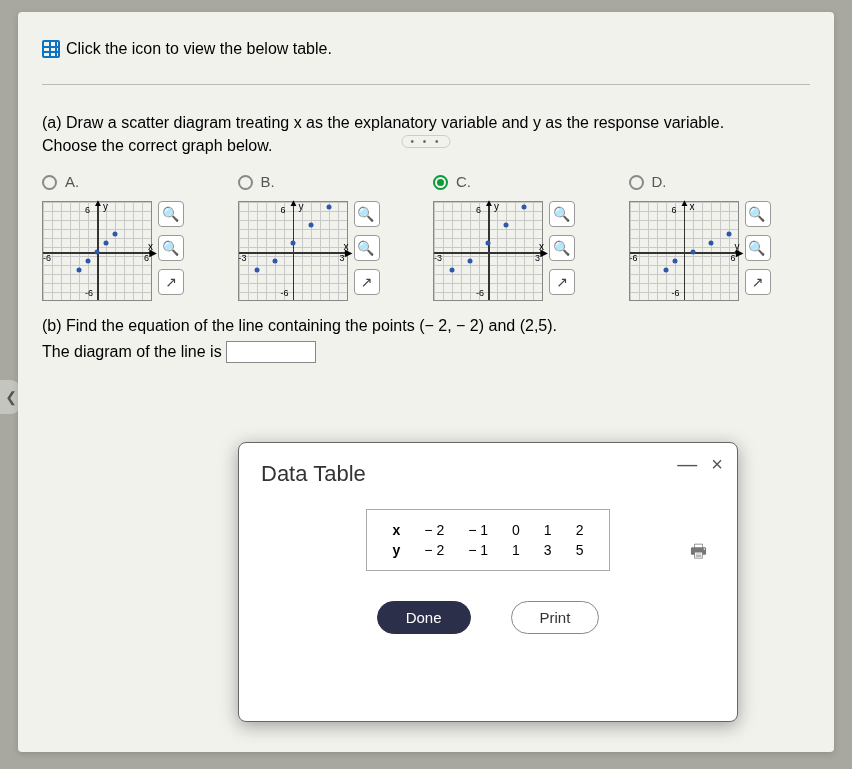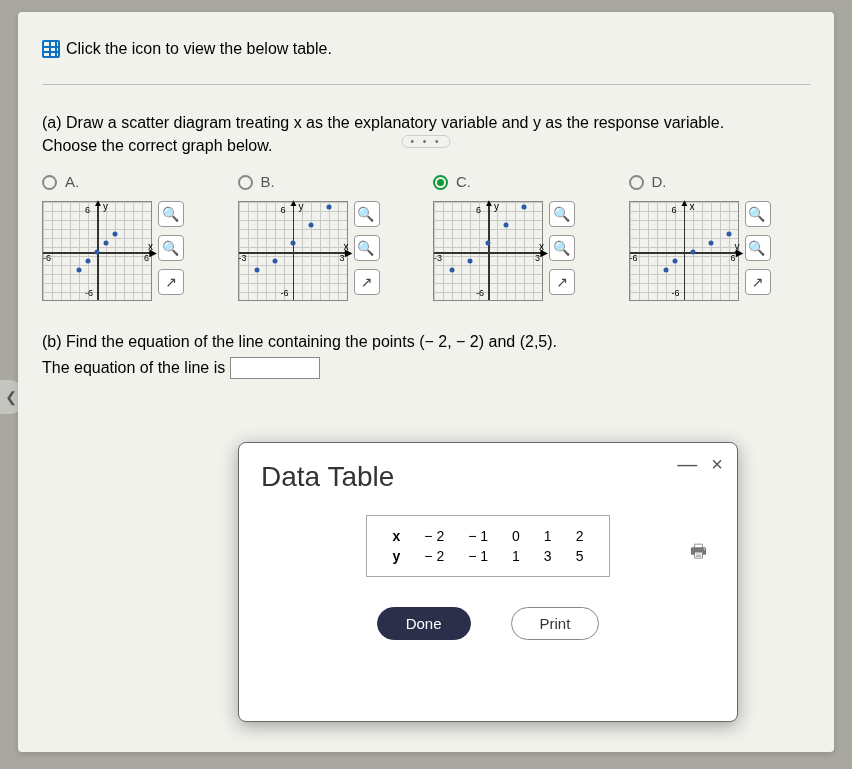--- a/index.html
+++ b/index.html
@@ -58,30 +58,30 @@
   .mini-grid .arrow-x{position:absolute;right:-6px;top:44px;font-size:10px;}
   .mini-grid .lbl-y{position:absolute;left:60px;top:-2px;font-size:10px;}
   .mini-grid .lbl-x{position:absolute;right:-2px;top:38px;font-size:10px;}
   .mini-grid .tick6t{position:absolute;left:42px;top:2px;font-size:9px;}
   .mini-grid .tick6b{position:absolute;left:42px;bottom:0;font-size:9px;}
   .mini-grid .tick6l{position:absolute;left:0;top:50px;font-size:9px;}
   .mini-grid .tick6r{position:absolute;right:2px;top:50px;font-size:9px;}
   .pt{position:absolute;width:5px;height:5px;background:#2a5aa8;border-radius:50%;transform:translate(-50%,-50%);}
   .side-icons{display:flex;flex-direction:column;gap:8px;}
   .sq-btn{width:26px;height:26px;border:1px solid #999;border-radius:4px;background:#fff;display:flex;align-items:center;justify-content:center;font-size:14px;color:#444;cursor:pointer;}
-  .part-b{margin-top:28px;font-size:16px;line-height:1.6;}
+  .part-b{margin-top:12px;font-size:16px;line-height:1.6;}
   .blank-box{display:inline-block;min-width:90px;height:22px;border:1px solid #888;background:#fff;vertical-align:middle;}
   .modal{
     position:absolute; left:220px; top:430px; width:500px; height:280px;
     background:#fff; border:1px solid #666; border-radius:8px;
     box-shadow:0 4px 18px rgba(0,0,0,0.35); padding:18px 22px;
   }
   .modal-close{position:absolute;top:10px;right:14px;display:flex;gap:14px;align-items:center;}
   .mc-btn{font-size:20px;color:#555;cursor:pointer;user-select:none;}
-  .modal h2{font-weight:normal;font-size:28px;margin-bottom:22px;color:#333;}
+  .modal h2{font-weight:normal;font-size:22px;margin-bottom:22px;color:#333;}
   .data-table{border:1px solid #aaa;padding:10px 14px;margin:0 auto;width:fit-content;}
   .data-table table{border-collapse:collapse;font-size:14px;}
   .data-table td{padding:2px 12px;text-align:center;}
   .data-table td.hdr{font-weight:bold;}
   .print-icon{position:absolute;right:30px;top:95px;font-size:18px;color:#777;}
   .modal-buttons{display:flex;gap:40px;justify-content:center;margin-top:30px;}
   .pill-btn{padding:7px 28px;border-radius:20px;font-size:15px;cursor:pointer;}
   .pill-print{background:#fff;border:1.5px solid #888;color:#333;}
   .pill-done{background:#2b2f4a;border:1.5px solid #2b2f4a;color:#fff;}
   .back-tab{position:absolute;left:0px;top:380px;width:22px;height:34px;background:#c5c5c0;border-radius:0 12px 12px 0;display:flex;align-items:center;justify-content:center;color:#555;font-size:14px;}
@@ -229,21 +229,21 @@
             <div class="sq-btn">↗</div>
           </div>
         </div>
       </div>
     </div>
   </div>
 
   <div class="part-b">
     <div>(b) Find the equation of the line containing the points (− 2, − 2) and (2,5).</div>
     <div>
-      <span>The equation of the line is</span>
+      <span>The diagram of the line is</span>
       <span class="blank-box"></span>
     </div>
   </div>
 
   
   <div class="modal">
     <div class="modal-close">
       <span class="mc-btn">—</span>
       <span class="mc-btn">×</span>
     </div>

